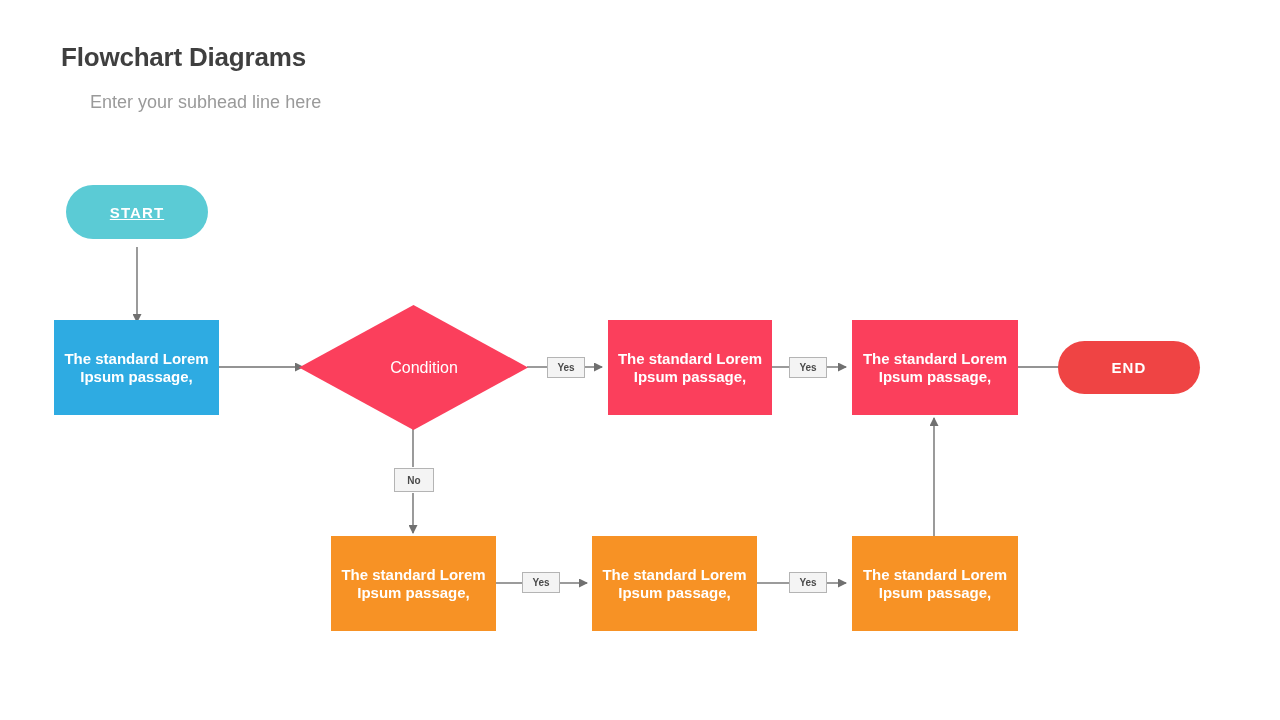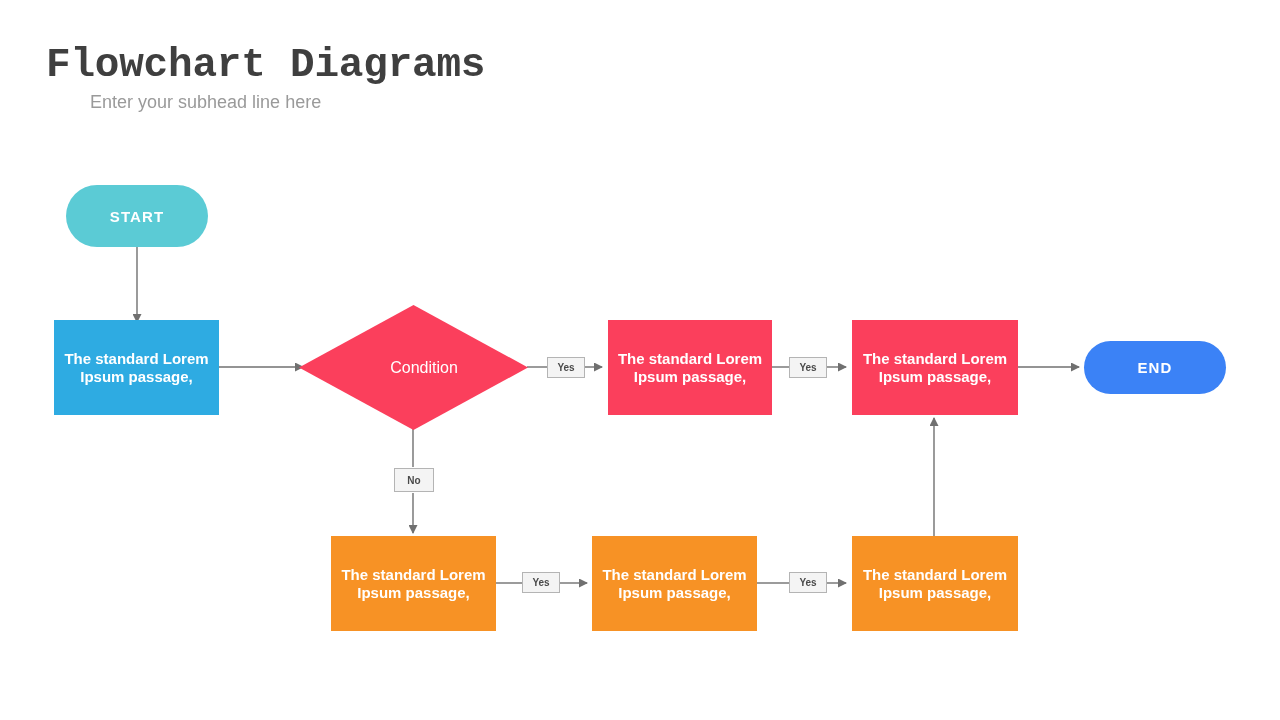--- a/index.html
+++ b/index.html
@@ -13,28 +13,27 @@
   #stage {
     position: relative;
     width: 1280px;
     height: 720px;
     background: #ffffff;
   }
 
   
   .title {
     position: absolute;
-    left: 46px;
+    left: 61px;
     top: 42px;
-    font-size: 41px;
+    font-size: 26px;
     font-weight: bold;
     color: #3f3f3f;
     letter-spacing: -0.2px;
     white-space: nowrap;
-    font-family: Liberation Mono, monospace;
   }
   .subtitle {
     position: absolute;
     left: 54px;
     top: 92px;
     font-size: 18px;
     font-weight: normal;
     color: #9a9a9a;
     white-space: nowrap;
     margin-left: 36px;
@@ -144,21 +143,21 @@
       <line x1="560" y1="583" x2="587" y2="583" marker-end="url(#arrow)"></line>
 
       <line x1="757" y1="583" x2="789" y2="583"></line>
 
       <line x1="827" y1="583" x2="846" y2="583" marker-end="url(#arrow)"></line>
 
       <line x1="934" y1="537" x2="934" y2="418" marker-end="url(#arrow)"></line>
     </g>
   </svg>
 
-  <div class="node terminator" style="left:66px; top:185px; width:142px; height:62px; background:#5bcbd5;">
+  <div class="node terminator" style="left:66px; top:185px; width:142px; height:54px; background:#5bcbd5;text-decoration:underline;">
     <span>START</span>
   </div>
 
   <div class="node process" style="left:54px; top:320px; width:165px; height:95px; background:#2eabe2;">
     <span>The standard Lorem Ipsum passage,</span>
   </div>
 
   <div class="decision-wrap" style="left:299px; top:305px; width:229px; height:125px;">
     <div class="decision-shape" style="background:#fb3f5c;"></div>
     <span class="decision-label">Condition</span>
@@ -173,21 +172,21 @@
   </div>
 
   <div class="edge-label" style="left:789px; top:357px; width:38px; height:21px;">
     <span>Yes</span>
   </div>
 
   <div class="node process" style="left:852px; top:320px; width:166px; height:95px; background:#fb3f5c;">
     <span>The standard Lorem Ipsum passage,</span>
   </div>
 
-  <div class="node terminator" style="left:1084px; top:341px; width:142px; height:53px; background:#3b82f6;">
+  <div class="node terminator" style="left:1058px; top:341px; width:142px; height:53px; background:#ef4444;">
     <span>END</span>
   </div>
 
   <div class="edge-label" style="left:394px; top:468px; width:40px; height:24px;">
     <span>No</span>
   </div>
 
   <div class="node process" style="left:331px; top:536px; width:165px; height:95px; background:#f79225;">
     <span>The standard Lorem Ipsum passage,</span>
   </div>

